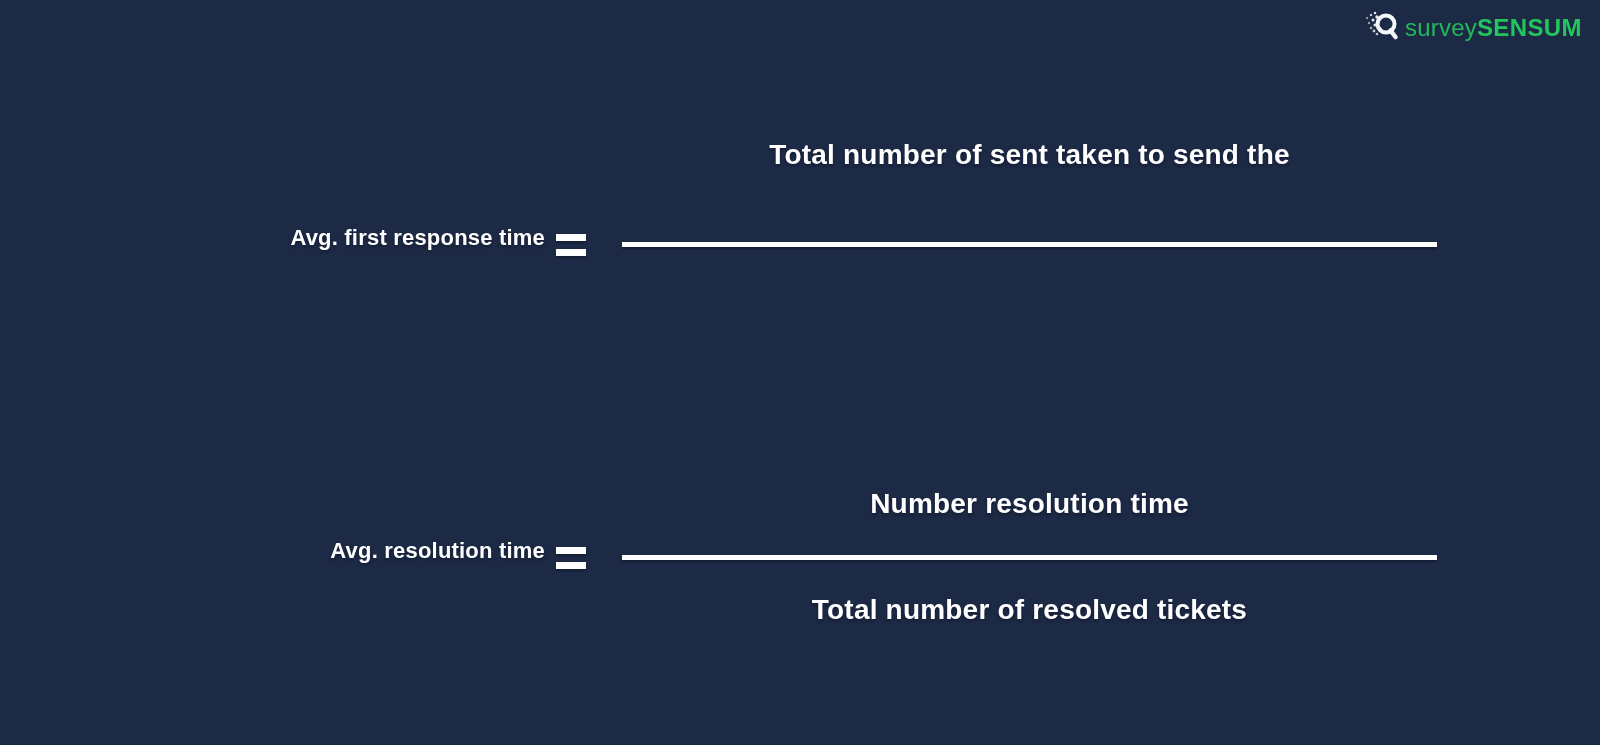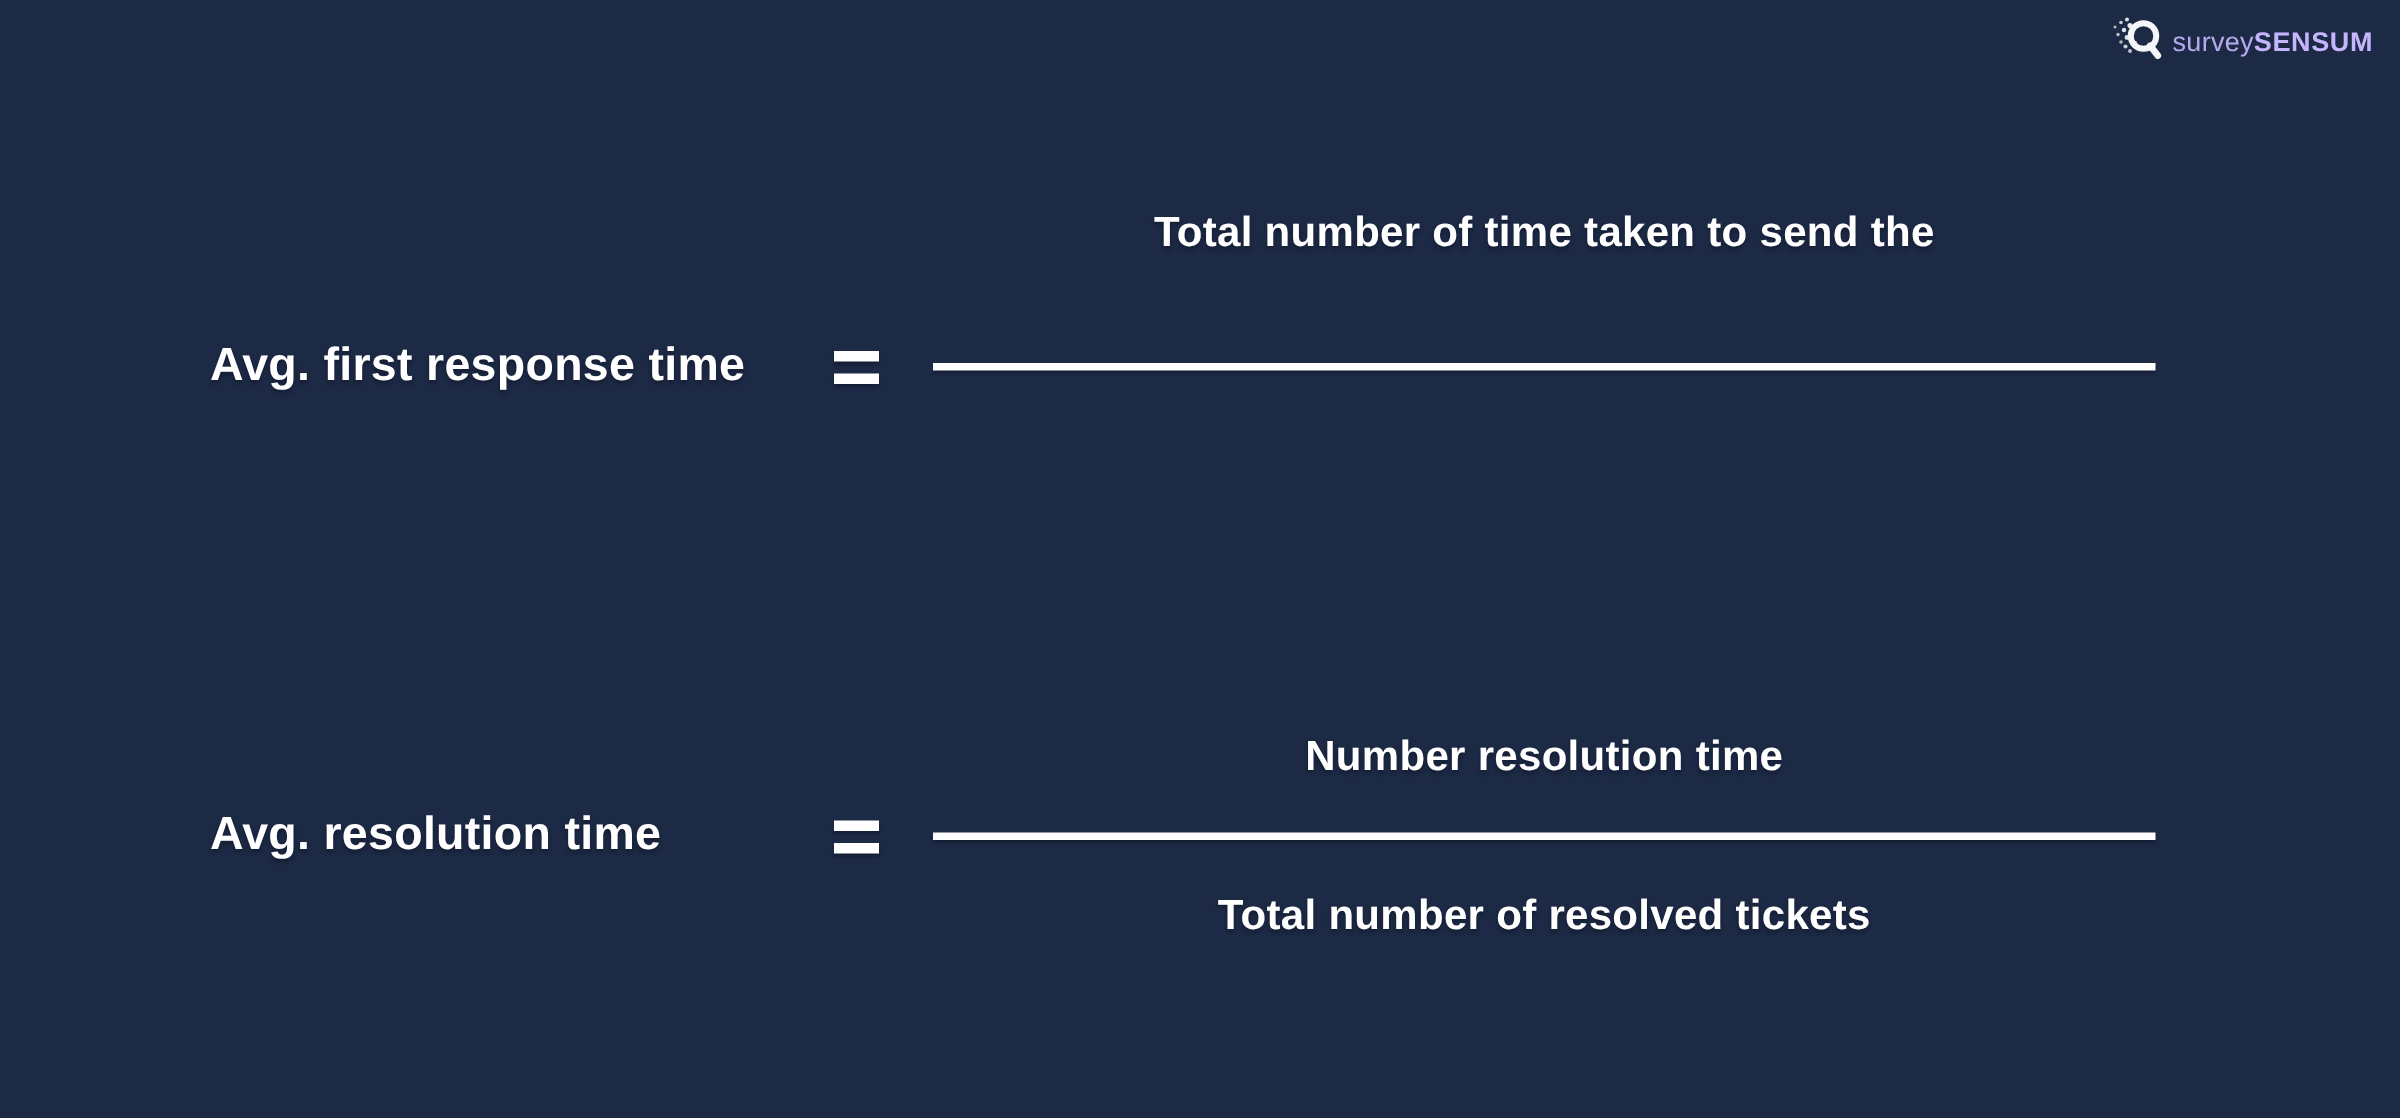--- a/index.html
+++ b/index.html
@@ -21,41 +21,41 @@
   .logo {
     position: absolute;
     top: 8px;
     right: 18px;
     height: 40px;
     display: flex;
     align-items: center;
     gap: 5px;
   }
   .logo-text {
-    font-size: 18px;
+    font-size: 24px;
     letter-spacing: 0.2px;
     white-space: nowrap;
-    color: #c4b5fd;
+    color: #22c55e;
   }
   .logo-text .light {
     font-weight: 400;
     opacity: 0.92;
   }
   .logo-text .bold {
     font-weight: 700;
     letter-spacing: 0.4px;
   }
 
   
   .formula-label {
     position: absolute;
     left: 140px;
     width: 405px;
-    text-align: left;
-    font-size: 31px;
+    text-align: right;
+    font-size: 22px;
     font-weight: 700;
     letter-spacing: 0.2px;
     text-shadow: 0 2px 3px rgba(8, 14, 30, 0.45);
     white-space: nowrap;
   }
   .equals {
     position: absolute;
     left: 556px;
     width: 30px;
     height: 24px;
@@ -144,21 +144,21 @@
 
   <div class="formula-label f1-label">Avg. first response time</div>
 
   <div class="equals f1-eq">
     <div class="bar top"></div>
     <div class="bar bottom"></div>
     <span class="sr-only">=</span>
   </div>
 
   <div class="frac-text f1-num">
-    <div>Total number of time taken to send the</div>
+    <div>Total number of sent taken to send the</div>
   </div>
 
   <div class="frac-bar f1-bar"></div>
 
 
   <div class="formula-label f2-label">Avg. resolution time</div>
 
   <div class="equals f2-eq">
     <div class="bar top"></div>
     <div class="bar bottom"></div>

